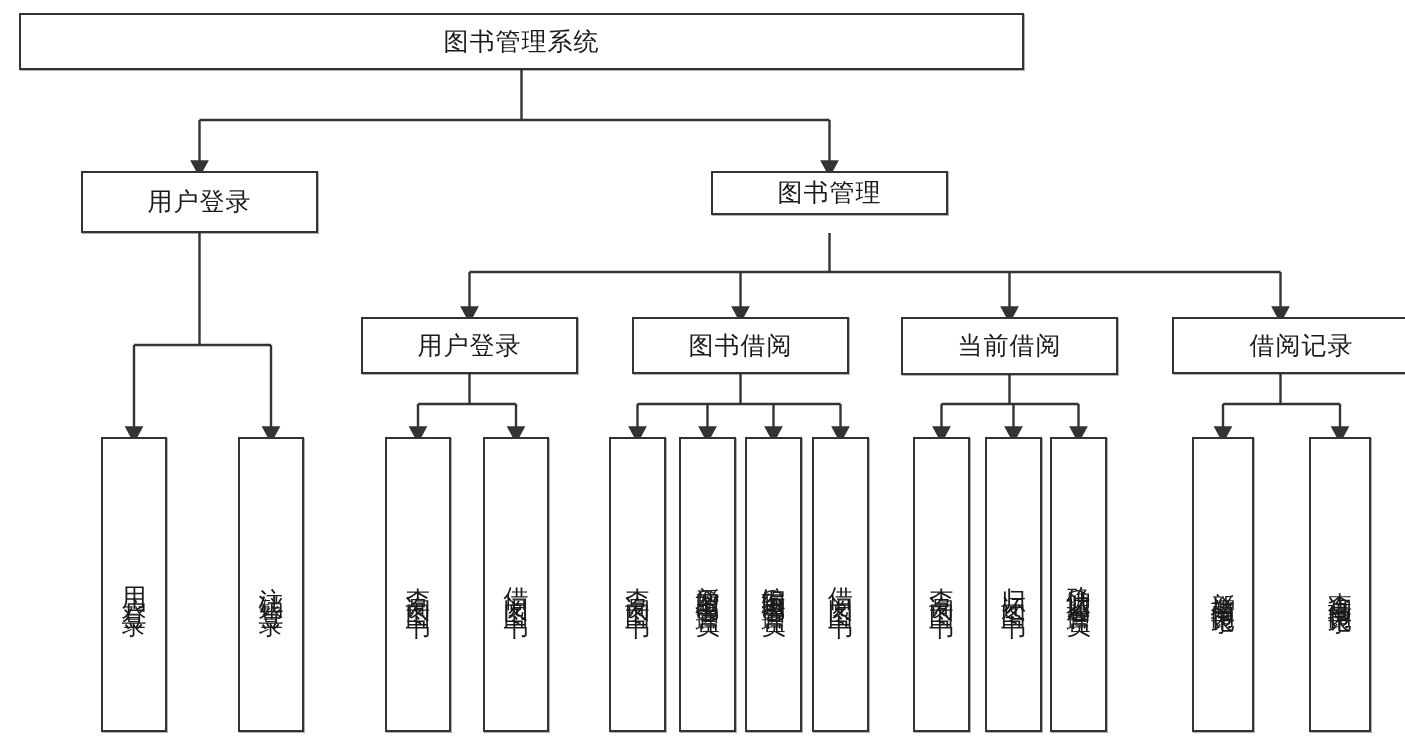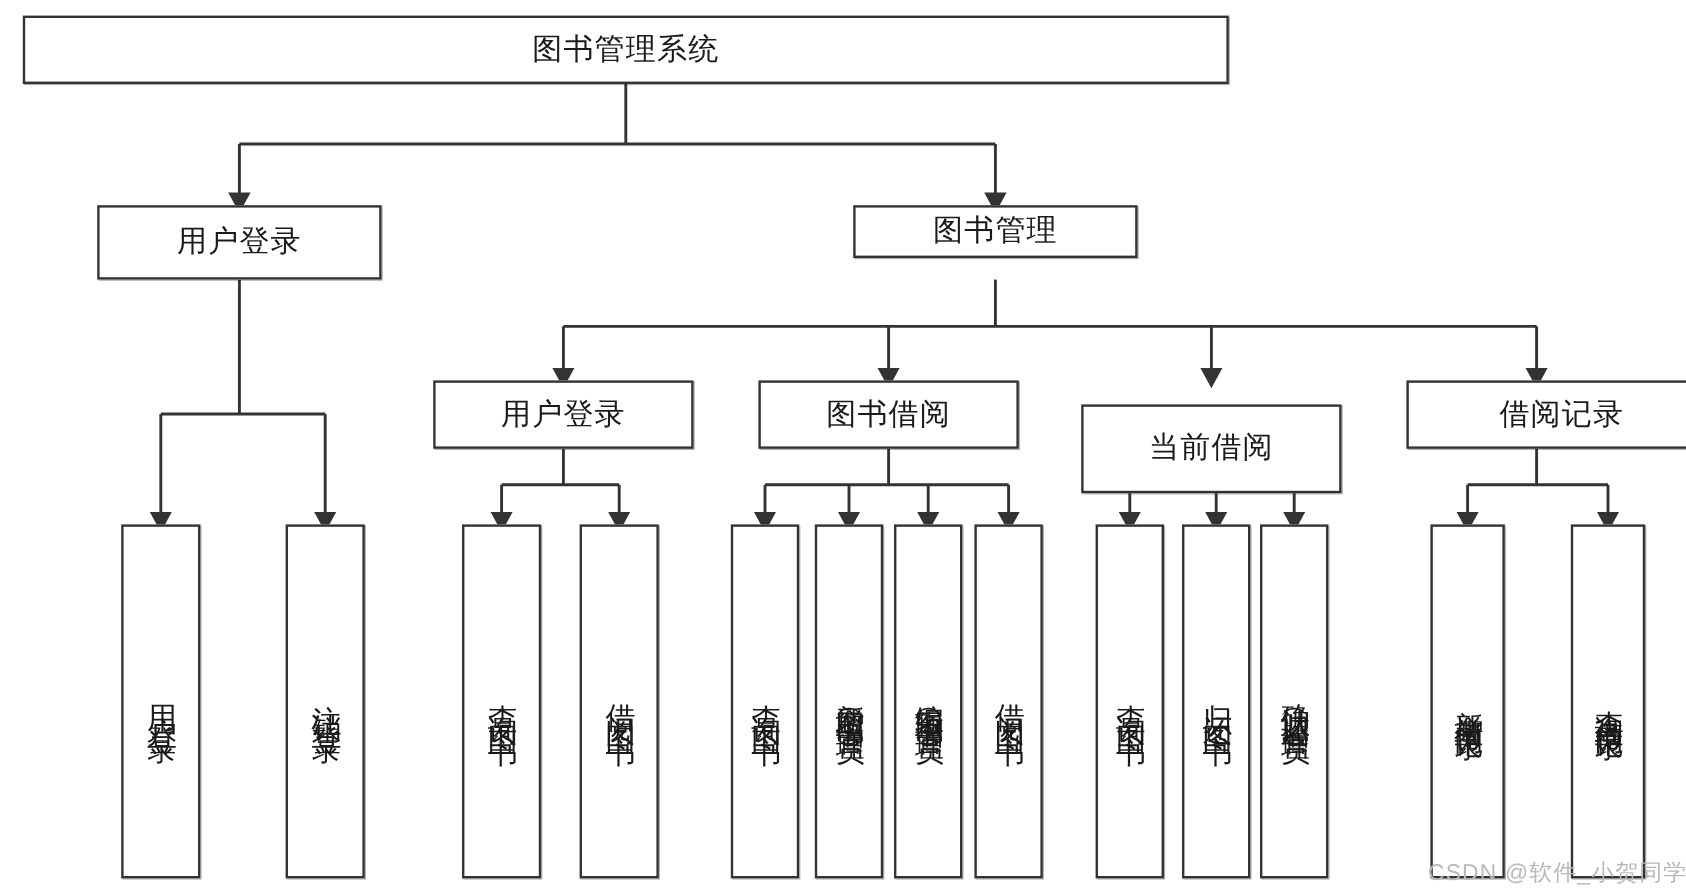--- a/index.html
+++ b/index.html
@@ -122,21 +122,21 @@
       </div>
       <div class="node horiz" style="left: 711px; top: 171px; width: 237px; height: 44px;">
         <span>图书管理</span>
       </div>
       <div class="node horiz" style="left: 361px; top: 317px; width: 217px; height: 57px;">
         <span>用户登录</span>
       </div>
       <div class="node horiz" style="left: 632px; top: 317px; width: 217px; height: 57px;">
         <span>图书借阅</span>
       </div>
-      <div class="node horiz" style="left: 901px; top: 317px; width: 217px; height: 74px; margin-top: 20px;">
+      <div class="node horiz" style="left: 901px; top: 317px; width: 217px; height: 58px;">
         <span>当前借阅</span>
       </div>
       <div class="node horiz" style="left: 1172px; top: 317px; width: 259px; height: 57px;">
         <span>借阅记录</span>
       </div>
       <div class="node vert" style="left: 101px; top: 437px; width: 66px; height: 295px;">
         <span>用户登录</span>
       </div>
       <div class="node vert" style="left: 238px; top: 437px; width: 66px; height: 295px;">
         <span>注销登录</span>
@@ -168,14 +168,13 @@
       <div class="node vert tight" style="left: 1050px; top: 437px; width: 57px; height: 295px;">
         <span>确认归还（管理员）</span>
       </div>
       <div class="node vert tight" style="left: 1192px; top: 437px; width: 62px; height: 295px;">
         <span>新增借阅记录</span>
       </div>
       <div class="node vert tight" style="left: 1309px; top: 437px; width: 62px; height: 295px;">
         <span>查询借阅记录</span>
       </div>
     </div>
-  <div class="watermark" style="left: 1190px; top: 714px; color: rgb(185, 185, 185);">CSDN @软件_小贺同学</div>
 </div>
 
 </body></html>

